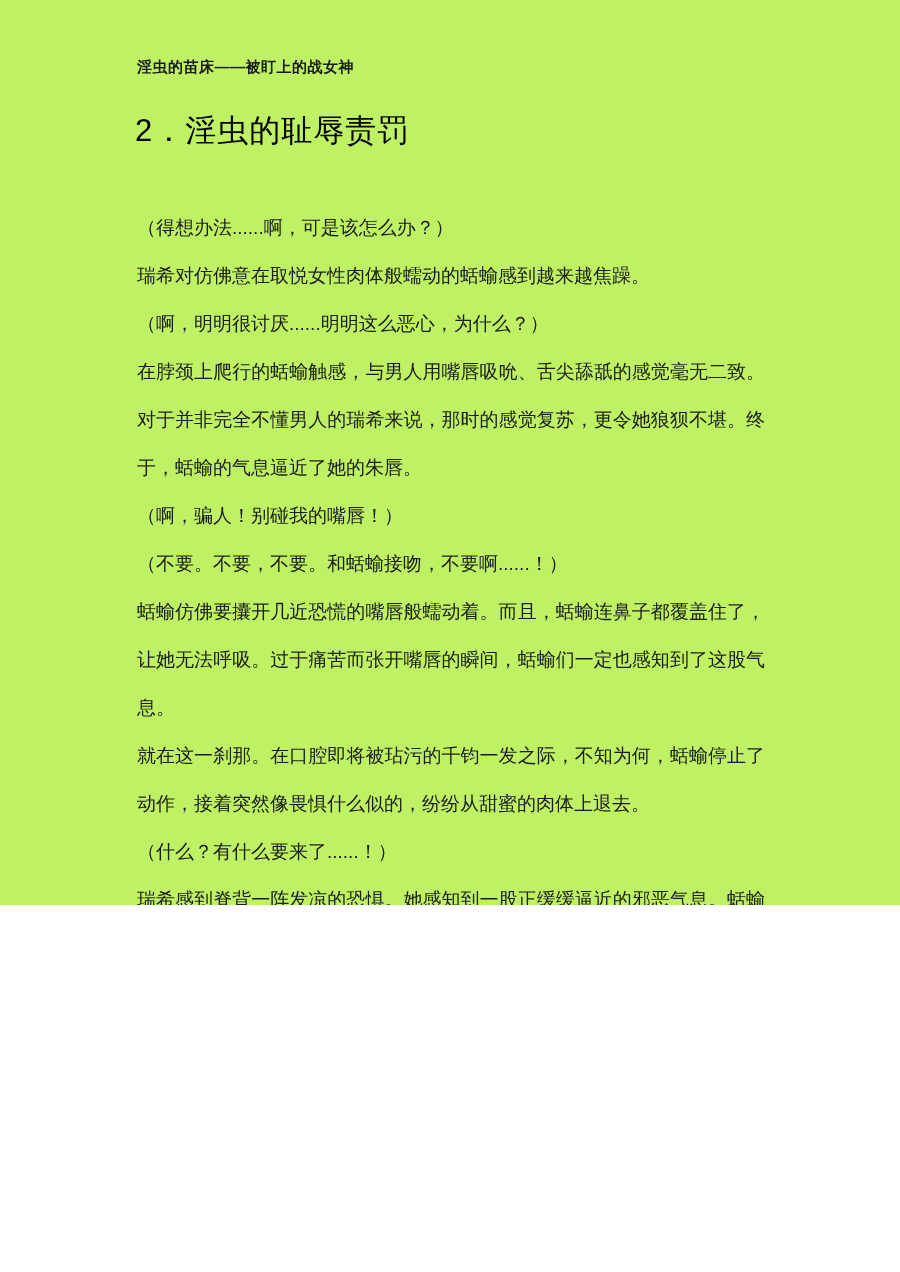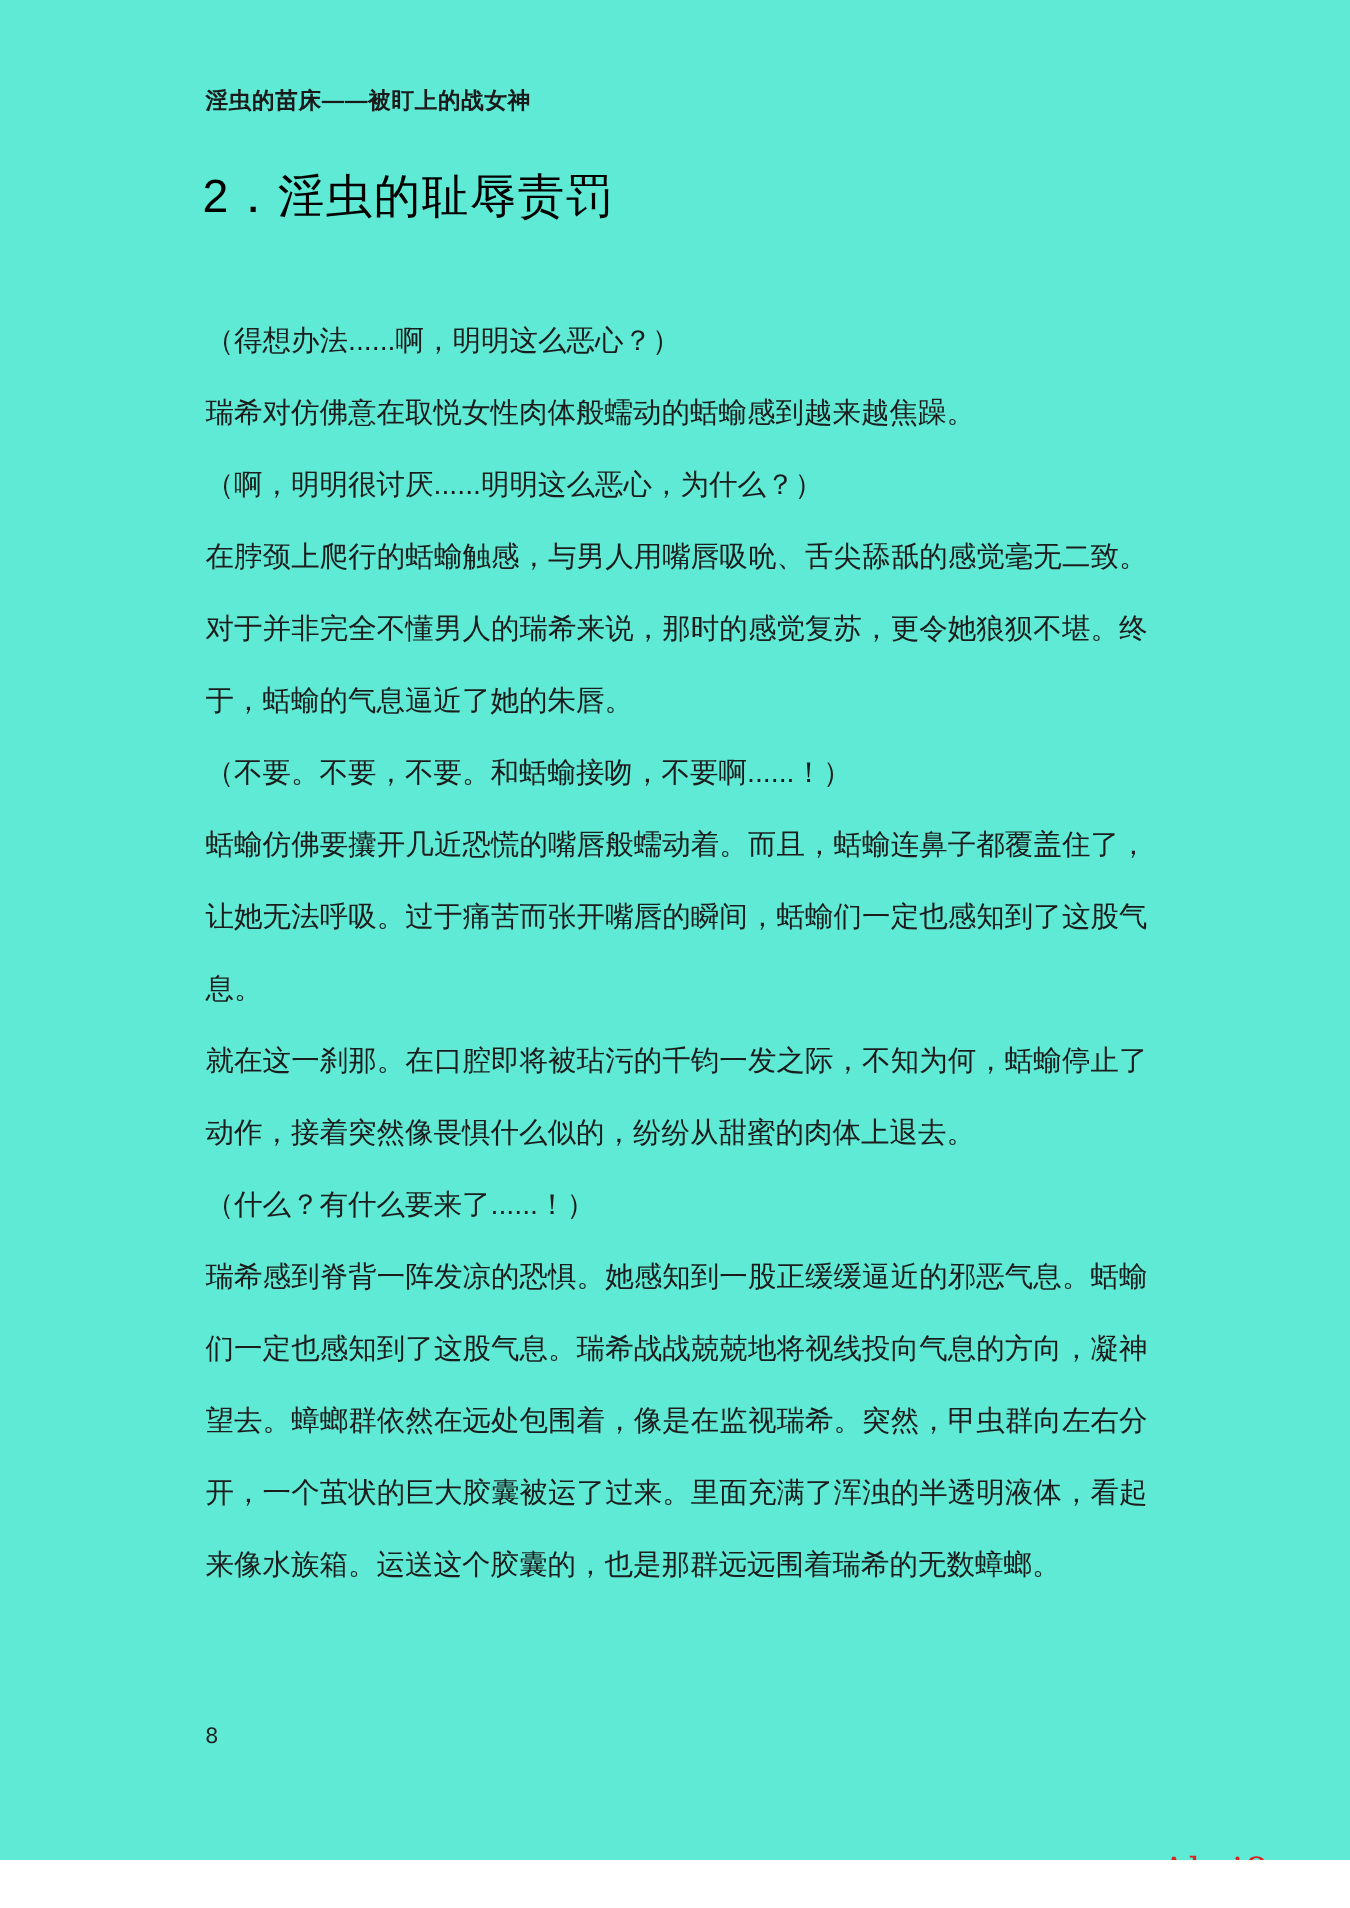--- a/index.html
+++ b/index.html
@@ -3,22 +3,22 @@
 <meta charset="utf-8">
 <style>
   html, body {
     margin: 0;
     padding: 0;
     background: #ffffff;
   }
   .page {
     position: relative;
     width: 900px;
-    height: 1240px;
-    background: #5eead4;
+    height: 905px;
+    background: #bef264;
     overflow: hidden;
     font-family: "Liberation Sans", sans-serif;
   }
   .running-header {
     position: absolute;
     left: 137px;
     top: 58px;
     font-size: 15px;
     font-weight: 700;
     letter-spacing: 0.5px;
@@ -72,24 +72,25 @@
 </head>
 <body>
 
 <div class="page">
 
   <div class="running-header">淫虫的苗床——被盯上的战女神</div>
 
   <h1 class="chapter-title">2．淫虫的耻辱责罚</h1>
 
   <div class="body-text">
-    <p>（得想办法......啊，明明这么恶心？）</p>
+    <p>（得想办法......啊，可是该怎么办？）</p>
     <p>瑞希对仿佛意在取悦女性肉体般蠕动的蛞蝓感到越来越焦躁。</p>
     <p>（啊，明明很讨厌......明明这么恶心，为什么？）</p>
     <p>在脖颈上爬行的蛞蝓触感，与男人用嘴唇吸吮、舌尖舔舐的感觉毫无二致。对于并非完全不懂男人的瑞希来说，那时的感觉复苏，更令她狼狈不堪。终于，蛞蝓的气息逼近了她的朱唇。</p>
+    <p>（啊，骗人！别碰我的嘴唇！）</p>
     <p>（不要。不要，不要。和蛞蝓接吻，不要啊......！）</p>
     <p>蛞蝓仿佛要攮开几近恐慌的嘴唇般蠕动着。而且，蛞蝓连鼻子都覆盖住了，让她无法呼吸。过于痛苦而张开嘴唇的瞬间，蛞蝓们一定也感知到了这股气息。</p>
     <p>就在这一刹那。在口腔即将被玷污的千钧一发之际，不知为何，蛞蝓停止了动作，接着突然像畏惧什么似的，纷纷从甜蜜的肉体上退去。</p>
     <p>（什么？有什么要来了......！）</p>
     <p>瑞希感到脊背一阵发凉的恐惧。她感知到一股正缓缓逼近的邪恶气息。蛞蝓们一定也感知到了这股气息。瑞希战战兢兢地将视线投向气息的方向，凝神望去。蟑螂群依然在远处包围着，像是在监视瑞希。突然，甲虫群向左右分开，一个茧状的巨大胶囊被运了过来。里面充满了浑浊的半透明液体，看起来像水族箱。运送这个胶囊的，也是那群远远围着瑞希的无数蟑螂。</p>
   </div>
 
   <div class="page-number">8</div>
 
   <div class="watermark">Ahri8.com</div>

